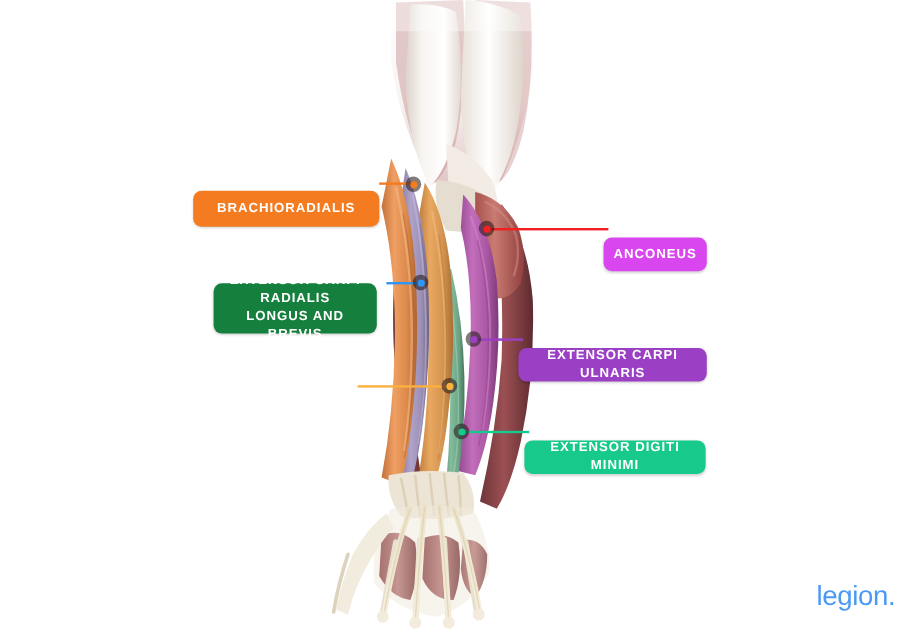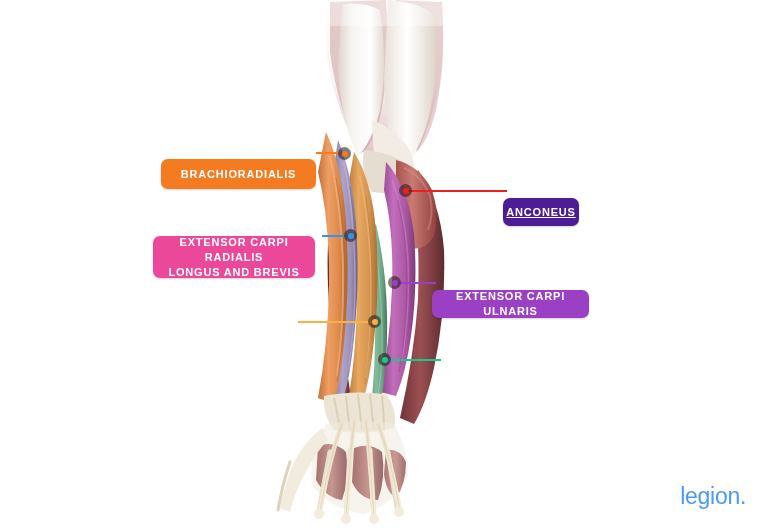--- a/index.html
+++ b/index.html
@@ -276,24 +276,25 @@
 
   <div class="dot" style="left:338px; top:147px; color:#F47B20;"></div>
   <div class="dot" style="left:344px; top:229px; color:#2F95F0;"></div>
   <div class="dot" style="left:368px; top:315px; color:#FBB040;"></div>
   <div class="dot" style="left:399px; top:184px; color:#F02020;"></div>
   <div class="dot" style="left:388px; top:276px; color:#9B3FC4;"></div>
   <div class="dot" style="left:378px; top:353px; color:#17C98A;"></div>
 
   <div class="label" style="left:161px; top:139px; width:155px; height:30px; background:#F47B20;">BRACHIORADIALIS</div>
 
-  <div class="label" style="left:153px; top:216px; width:162px; height:42px; background:#ec4899;">EXTENSOR CARPI RADIALIS
+  <div class="label" style="left:178px; top:216px; width:136px; height:42px; background:#15803d;">EXTENSOR CARPI RADIALIS
 LONGUS AND BREVIS</div>
 
 
-  <div class="label" style="left:503px; top:178px; width:76px; height:28px; background:#4c1d95;text-decoration:underline;">ANCONEUS</div>
+  <div class="label" style="left:503px; top:178px; width:86px; height:28px; background:#d946ef;">ANCONEUS</div>
 
   <div class="label" style="left:432px; top:270px; width:157px; height:28px; background:#9B3FC4;">EXTENSOR CARPI ULNARIS</div>
 
+  <div class="label" style="left:437px; top:347px; width:151px; height:28px; background:#17C98A;">EXTENSOR DIGITI MINIMI</div>
 
   <div id="logo">legion.</div>
 
 </div>
 
 </body></html>

